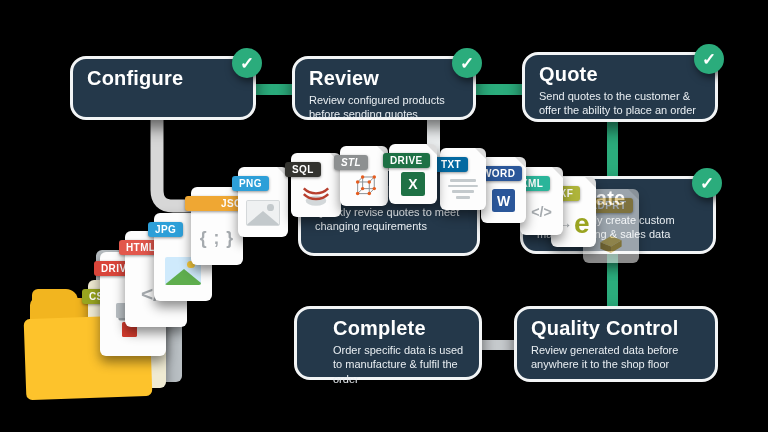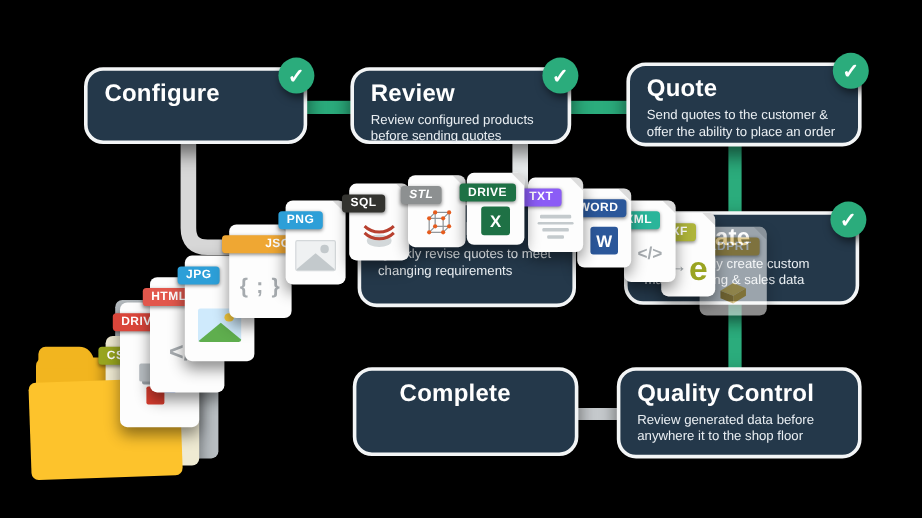--- a/index.html
+++ b/index.html
@@ -182,21 +182,21 @@
     </svg>
         </div>
     </div>
       <div class="file" style="left: 389px; top: 144px; width: 48px; height: 60px; z-index: 12;">
       <span class="badge" style="background: rgb(30, 113, 69);">DRIVE</span>
       <div class="content" style="font-size: 14px;">
           <span data-icon="excel" class="ic-sq excel">X</span>
         </div>
     </div>
       <div class="file" style="left: 440px; top: 148px; width: 46px; height: 62px; z-index: 11;">
-      <span class="badge" style="background: #8b5cf6;">TXT</span>
+      <span class="badge" style="background: #0369a1;">TXT</span>
       <div class="content" style="font-size: 14px;">
           <div data-icon="text-lines" class="ic-lines">
             <i></i>
             <i></i>
             <i></i>
             <i></i>
           </div>
         </div>
     </div>
       <div class="file" style="left: 481px; top: 157px; width: 45px; height: 66px; z-index: 10;">
@@ -255,20 +255,21 @@
   </div>
 
   <div class="card under" style="left:520px;top:176px;width:196px;height:78px;">
     <h2>Generate</h2>
     <p>Automatically create custom manufacturing &amp; sales data</p>
     <span class="check">✓</span>
   </div>
 
   <div class="card" style="left:294px;top:306px;width:188px;height:74px;padding-left:36px;">
     <h2>Complete</h2>
+    <p>Order specific data is used to manufacture &amp; fulfil the order</p>
   </div>
 
   <div class="card" style="left:514px;top:306px;width:204px;height:76px;">
     <h2>Quality Control</h2>
     <p>Review generated data before anywhere it to the shop floor</p>
   </div>
 
 </div>
 
 </body></html>

